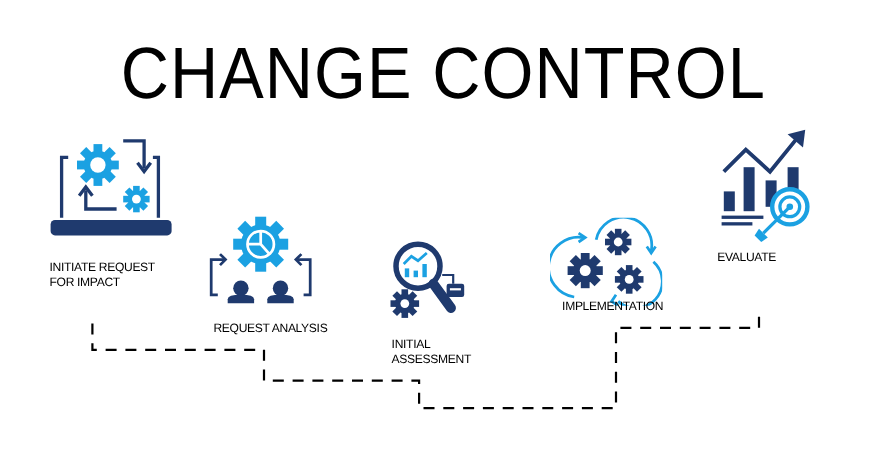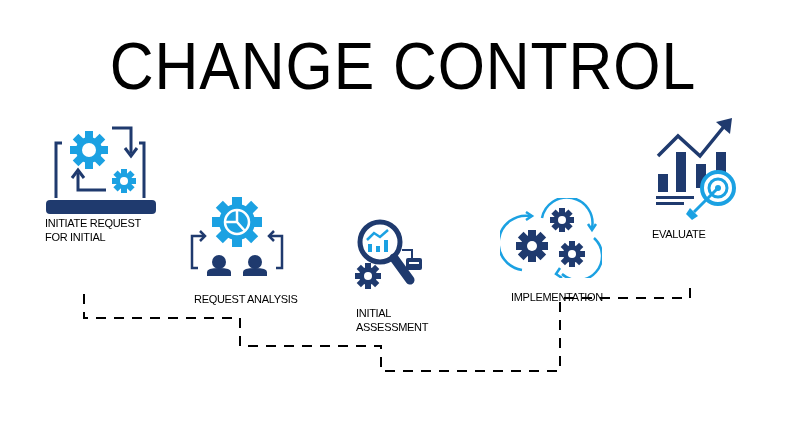--- a/index.html
+++ b/index.html
@@ -39,23 +39,23 @@
       <rect x="-3" y="-12" width="6" height="24" transform="rotate(45)"></rect>
       <rect x="-3" y="-12" width="6" height="24" transform="rotate(-45)"></rect>
     </g>
     <circle r="4" fill="#fff"></circle>
   </g>
   <path d="M68 10 H87 V35" fill="none" stroke="#1f3a6e" stroke-width="3"></path>
   <path d="M81 30 L87 38 L93 30" fill="none" stroke="#1f3a6e" stroke-width="3"></path>
   <path d="M62 72 H34 V55" fill="none" stroke="#1f3a6e" stroke-width="3"></path>
   <path d="M28 60 L34 52 L40 60" fill="none" stroke="#1f3a6e" stroke-width="3"></path>
 </svg>
-<div class="label" style="left:45px;top:216px">
+<div class="label" style="left:45px;top:236px">
   <div>INITIATE REQUEST</div>
-  <div>FOR INITIAL</div>
+  <div>FOR IMPACT</div>
 </div>
 
 <svg class="icon" style="left:188px;top:196px" width="98" height="80" viewBox="0 0 98 80">
   <g transform="translate(49,26)">
     <circle r="18" fill="#1ba1e2"></circle>
     <g fill="#1ba1e2">
       <rect x="-5" y="-25" width="10" height="50"></rect>
       <rect x="-25" y="-5" width="50" height="10"></rect>
       <rect x="-5" y="-25" width="10" height="50" transform="rotate(45)"></rect>
       <rect x="-5" y="-25" width="10" height="50" transform="rotate(-45)"></rect>
@@ -133,21 +133,21 @@
     <circle r="9" fill="#1f3a6e"></circle>
     <g fill="#1f3a6e">
       <rect x="-3" y="-13" width="6" height="26"></rect>
       <rect x="-13" y="-3" width="26" height="6"></rect>
       <rect x="-3" y="-13" width="6" height="26" transform="rotate(45)"></rect>
       <rect x="-3" y="-13" width="6" height="26" transform="rotate(-45)"></rect>
     </g>
     <circle r="4" fill="#fff"></circle>
   </g>
 </svg>
-<div class="label" style="left:511px;top:290px">
+<div class="label" style="left:511px;top:272px">
   <div>IMPLEMENTATION</div>
 </div>
 
 <svg class="icon" style="left:654px;top:116px" width="84" height="106" viewBox="0 0 84 106">
   <path d="M4 40 L24 20 L46 40 L72 8" fill="none" stroke="#1f3a6e" stroke-width="3.5"></path>
   <path d="M62 6 L78 2 L76 18 Z" fill="#1f3a6e"></path>
   <rect x="4" y="58" width="10" height="18" fill="#1f3a6e"></rect>
   <rect x="22" y="36" width="10" height="40" fill="#1f3a6e"></rect>
   <rect x="42" y="48" width="10" height="24" fill="#1f3a6e"></rect>
   <rect x="62" y="36" width="10" height="24" fill="#1f3a6e"></rect>

